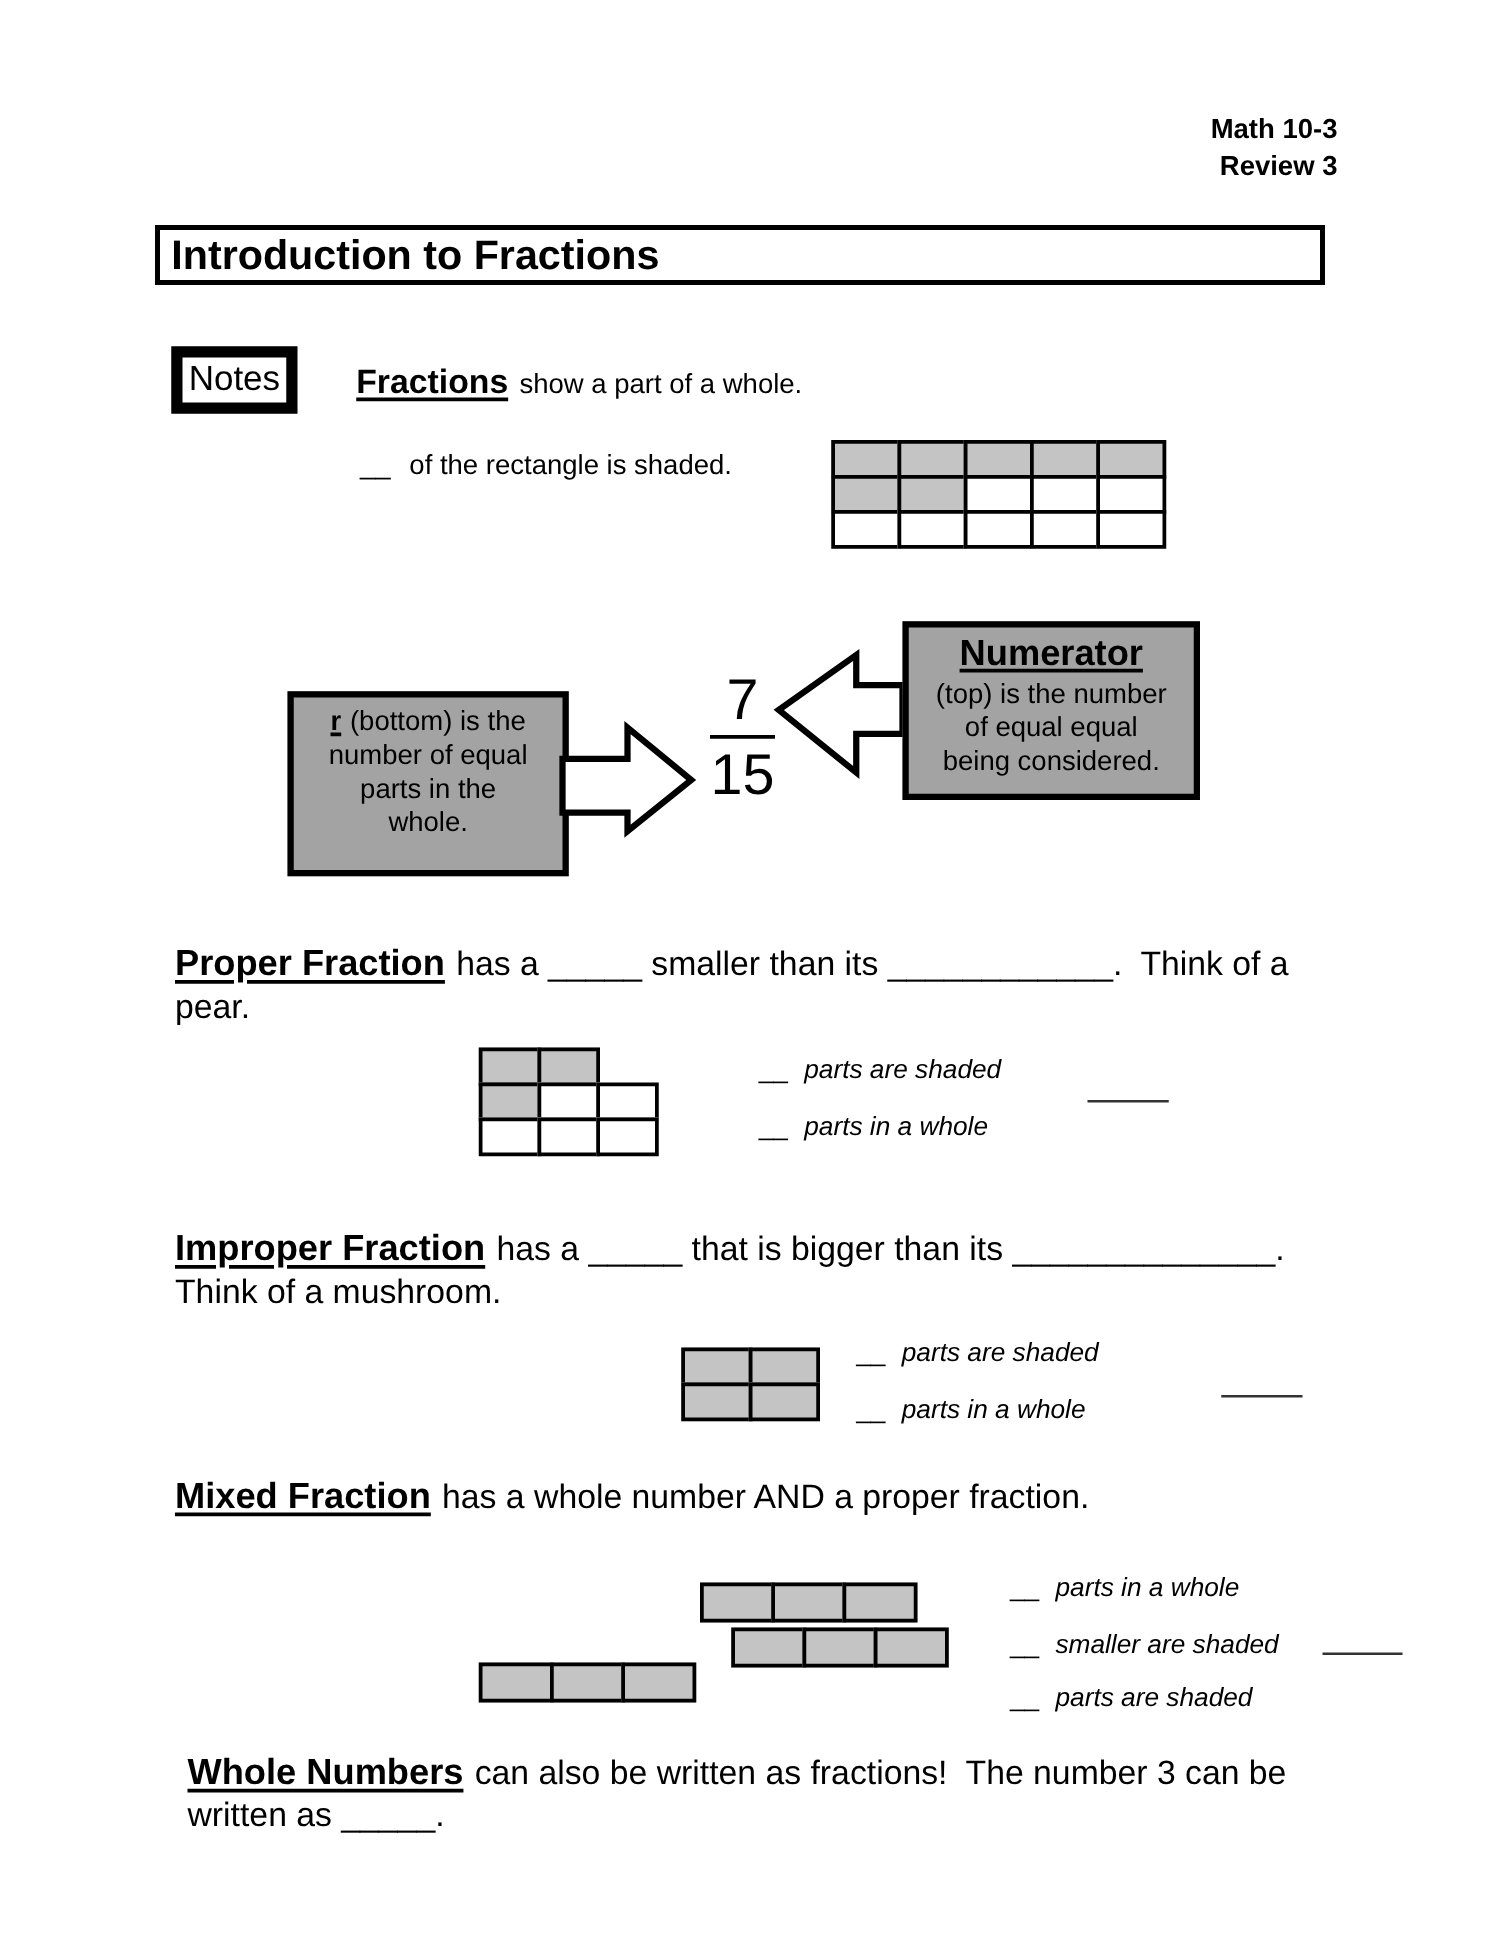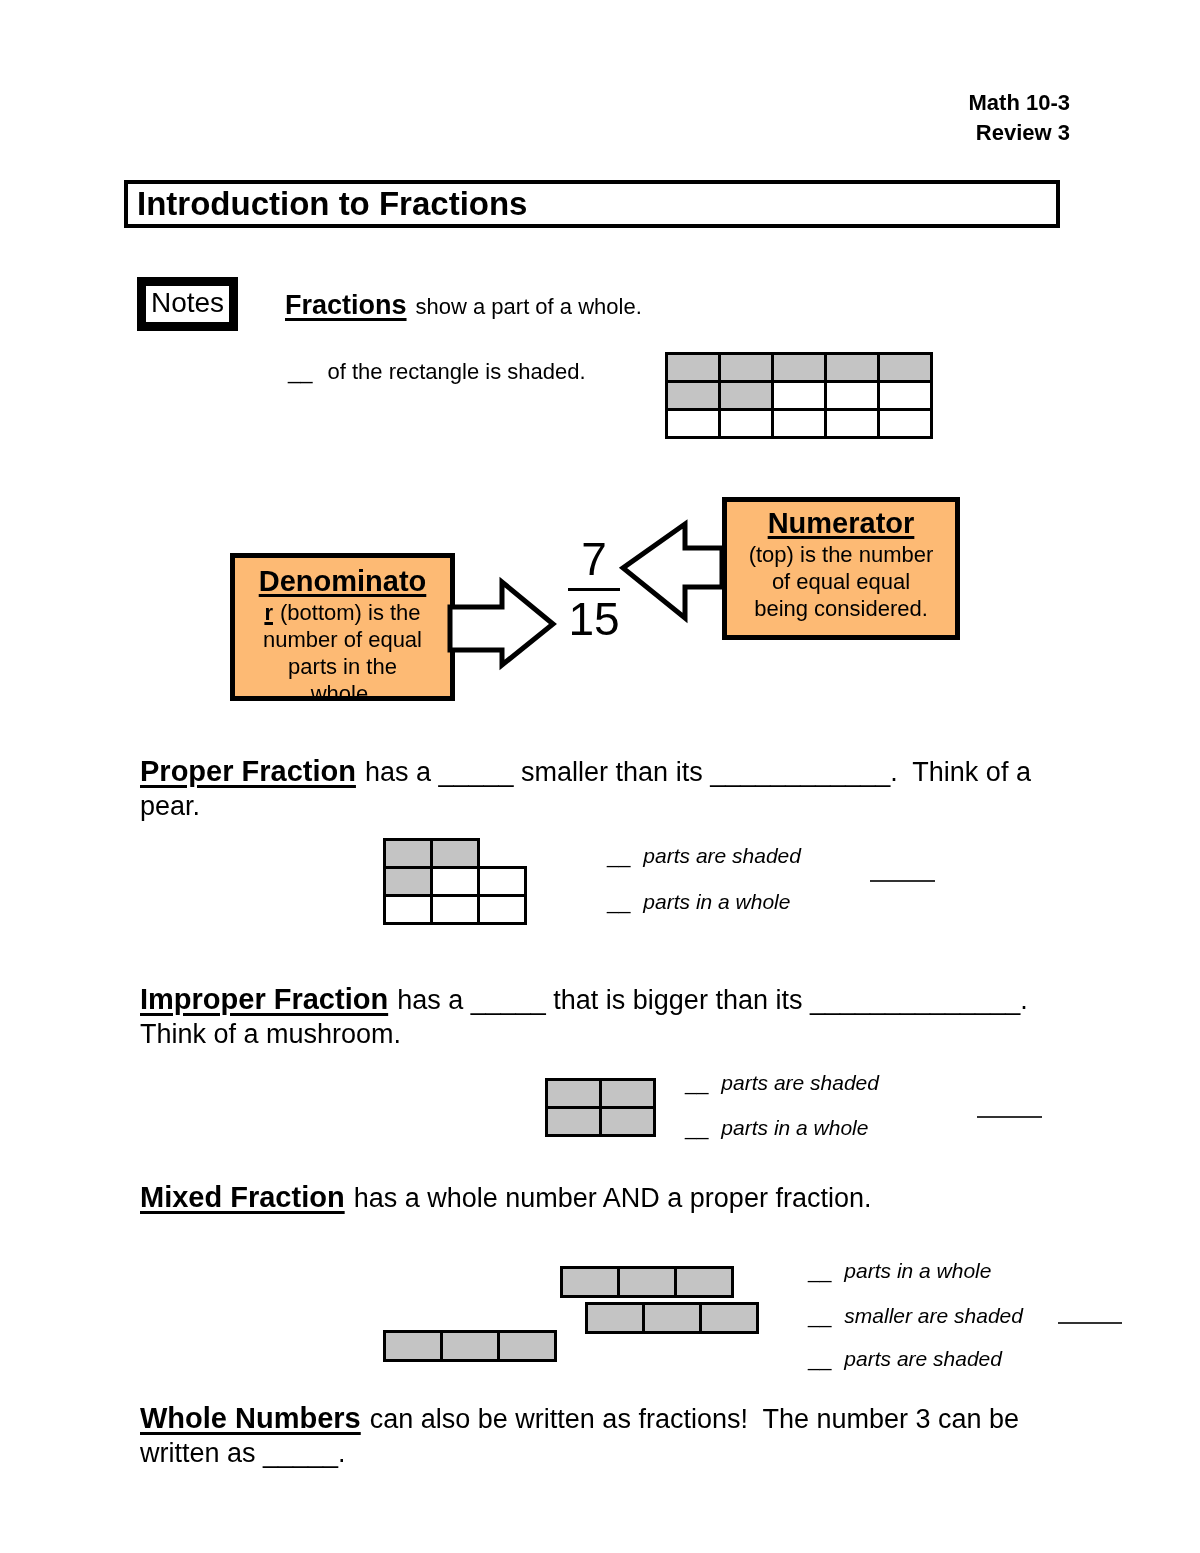--- a/index.html
+++ b/index.html
@@ -46,21 +46,21 @@
   .grid .g-row { display: flex; }
   .grid .g-row + .g-row { margin-top: -3px; }
   .grid .g-cell { border: 3px solid #000; background: #fff; flex: 0 0 auto; }
   .grid .g-cell + .g-cell { margin-left: -3px; }
   .grid .g-cell.shaded { background: var(--shaded, #c4c4c4); }
 
   #grid-fifteenths { left: 665px; top: 352px; }
   #grid-fifteenths .g-cell { width: 56px; height: 31px; }
 
   
-  .callout-box { border: 5px solid #000; text-align: center; background: #fdba74; }
+  .callout-box { border: 5px solid #000; text-align: center; background: #a3a3a3; }
   #denom-box { left: 230px; top: 553px; width: 225px; height: 148px; padding-top: 5px; overflow: visible; }
   #numer-box { left: 722px; top: 497px; width: 238px; height: 143px; padding-top: 3px; }
   .box-title { font-size: 29px; font-weight: bold; text-decoration: underline; text-decoration-thickness: 3px; text-underline-offset: 3px; }
   .box-line { font-size: 22px; line-height: 27px; }
   .bold-u { font-weight: bold; text-decoration: underline; text-decoration-thickness: 3px; }
   .sp { margin-left: 7px; }
 
   #fraction { left: 550px; top: 533px; width: 88px; text-align: center; }
   #fraction .frac-num, #fraction .frac-den { font-size: 46px; line-height: 52px; }
   #fraction .frac-bar { width: 52px; border-top: 3px solid #000; margin: 3px auto 2px auto; }
@@ -68,21 +68,21 @@
   .arrow-svg { position: absolute; overflow: visible; }
   #arrow-to-denominator { left: 450px; top: 577px; }
   #arrow-to-numerator { left: 618px; top: 518px; }
 
   
   .section-heading { width: 915px; }
   .sentence { font-size: 27px; white-space: pre-wrap; }
   #proper-heading { left: 140px; top: 753px; }
   #improper-heading { left: 140px; top: 981px; }
   #mixed-heading { left: 140px; top: 1179px; }
-  #whole-heading { left: 140px; top: 1400px; width: 900px; }
+  #whole-heading { left: 150px; top: 1400px; width: 900px; }
 
   
   #grid-proper { left: 383px; top: 838px; }
   #grid-proper .g-cell { width: 50px; height: 31px; }
   .diagram-label { font-size: 21px; font-style: italic; white-space: nowrap; }
   .blank-prefix { font-style: normal; margin-right: 13px; }
   #proper-label-shaded { left: 607px; top: 843px; }
   #proper-label-whole { left: 607px; top: 889px; }
   .answer-line { border-top: 2px solid #333; }
   #proper-answer-line { left: 870px; top: 880px; width: 65px; }
@@ -146,21 +146,20 @@
     <div class="g-row">
       <div class="g-cell"></div>
       <div class="g-cell"></div>
       <div class="g-cell"></div>
       <div class="g-cell"></div>
       <div class="g-cell"></div>
     </div>
   </div>
 
 <div id="denom-box" class="abs callout-box">
-  <div class="box-title">Denominato</div>
   <div class="box-line">
     <span class="bold-u">r</span><span class="sp">(bottom) is the</span>
   </div>
   <div class="box-line">number of equal</div>
   <div class="box-line">parts in the</div>
   <div class="box-line">whole.</div>
 </div>
 
 <svg id="arrow-to-denominator" class="arrow-svg" width="105" height="95" viewBox="0 0 105 95">
   <polygon points="0,30 52,30 52,5 103,47 52,88 52,73 0,73" fill="#ffffff" stroke="#000000" stroke-width="5"></polygon>

